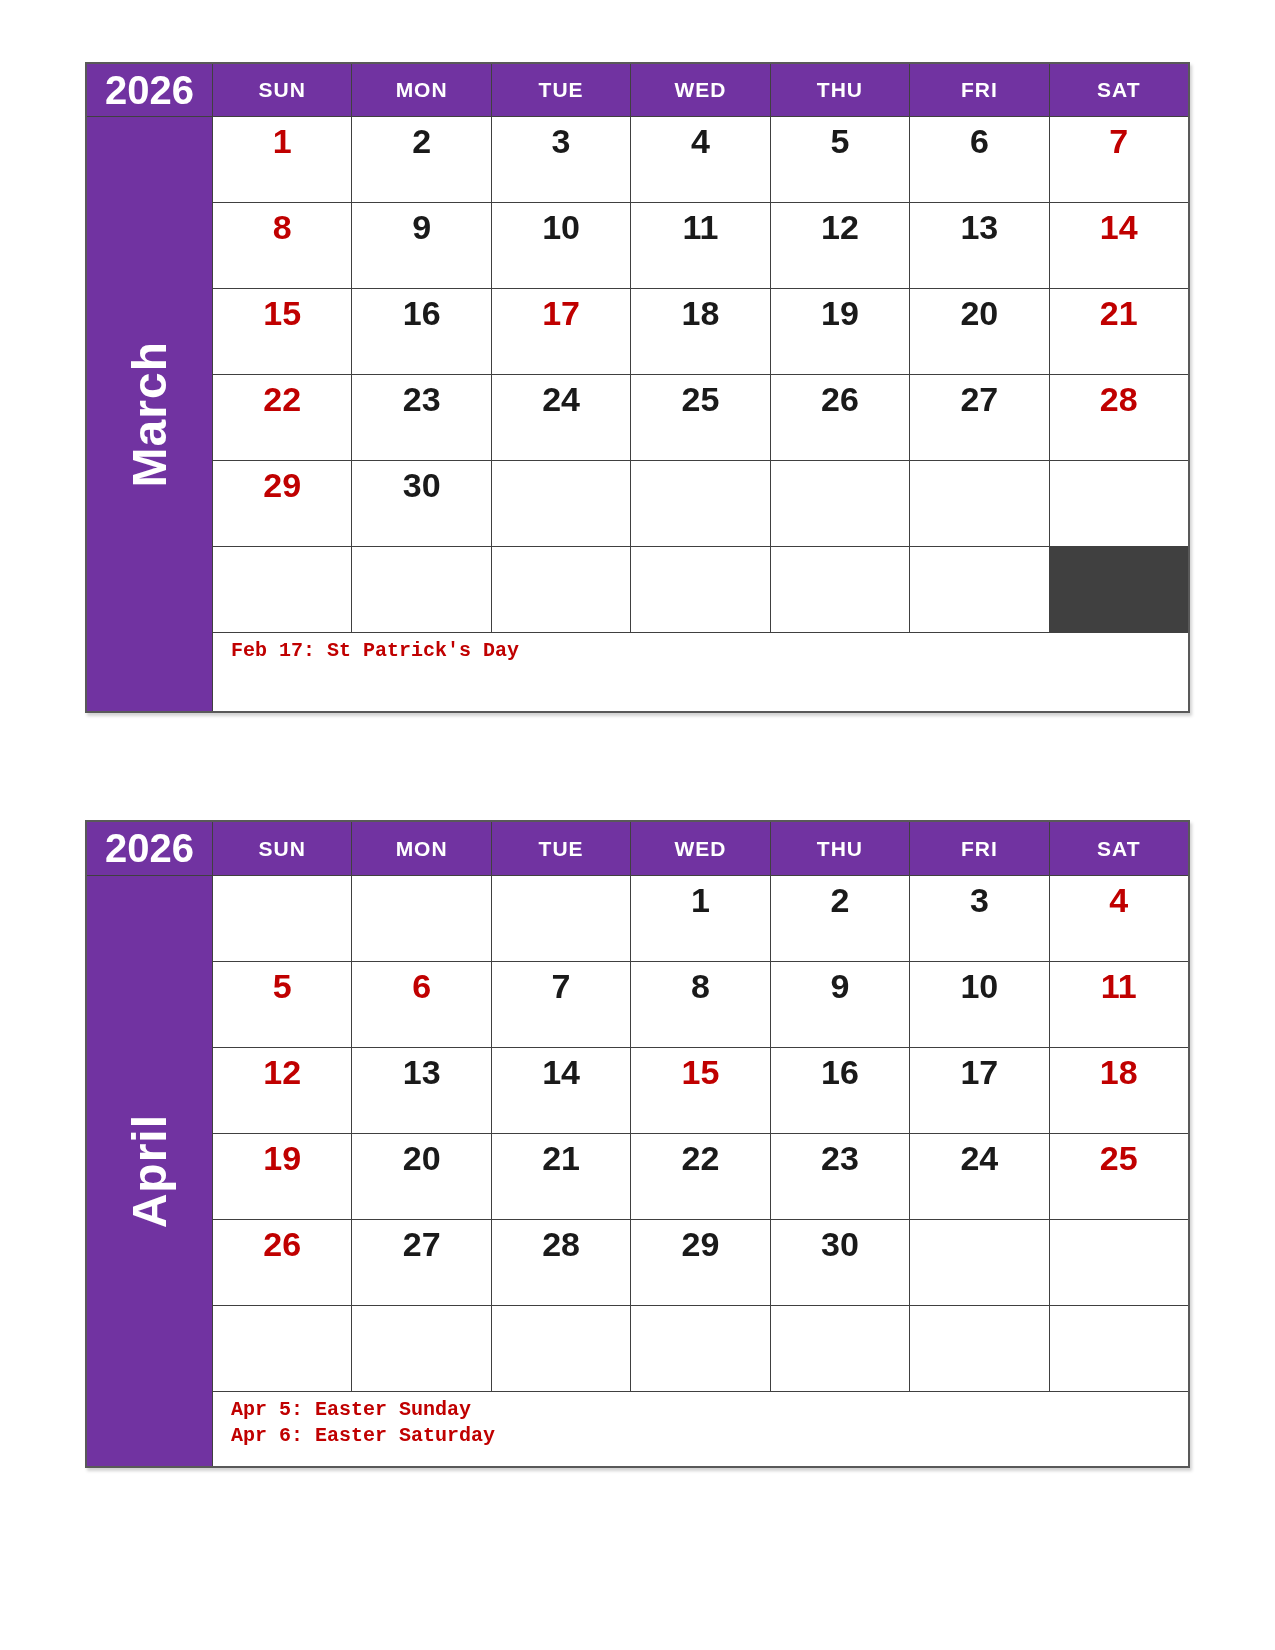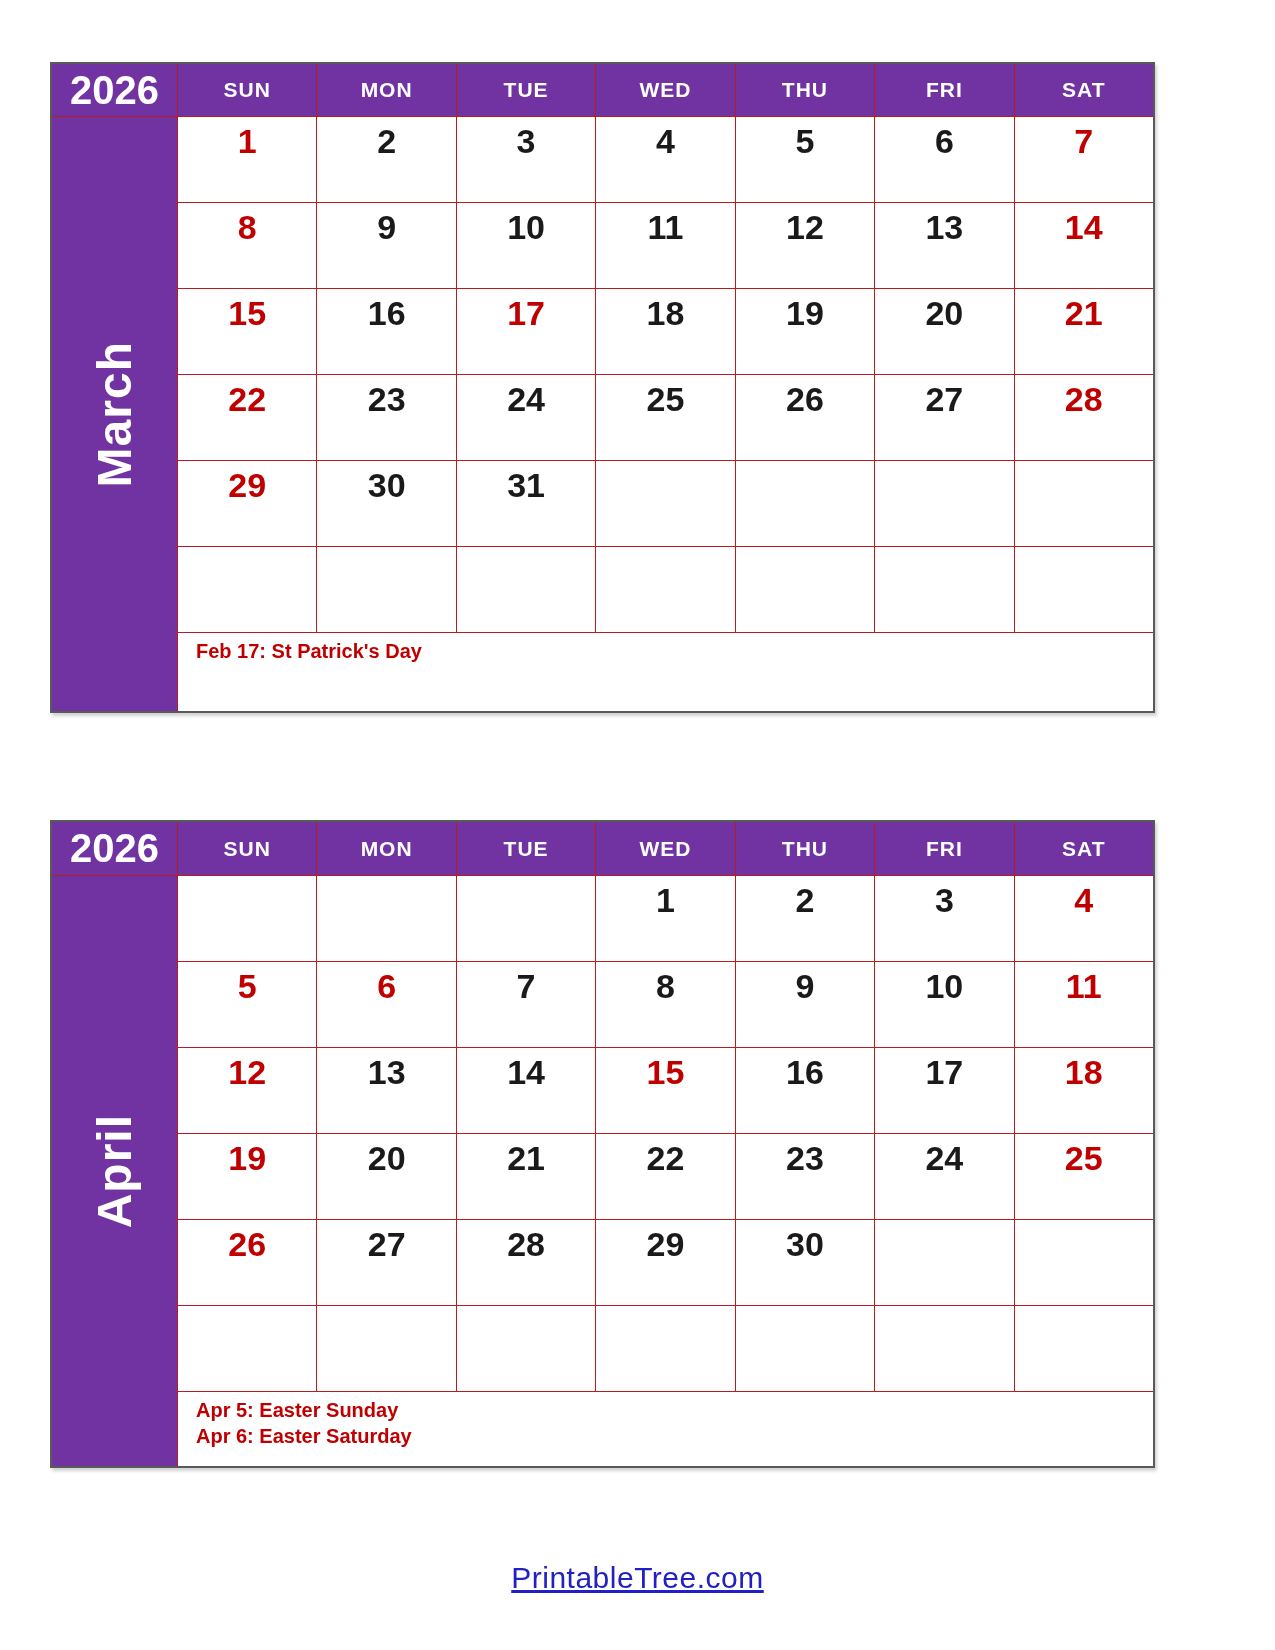--- a/index.html
+++ b/index.html
@@ -7,25 +7,25 @@
     margin: 0; padding: 0;
     width: 1275px; height: 1650px;
     background: #ffffff;
     font-family: "Liberation Sans", sans-serif;
   }
   .page { width: 1275px; height: 1650px; position: relative; overflow: hidden; }
 
   
   .calendar {
     width: 1105px;
-    margin-left: 50px;
+    margin-left: 85px;
     display: grid;
     grid-template-columns: 125px repeat(7, 1fr);
     gap: 1px;
-    background: #b91c1c;            
+    background: #404040;            
     border: 2px solid #595959;      
     box-shadow: 2px 3px 3px rgba(0,0,0,0.18);
   }
   .cal-march { margin-top: 62px;  height: 651px; grid-template-rows: 52px repeat(6, 85px) 1fr; }
   .cal-april { margin-top: 107px; height: 648px; grid-template-rows: 53px repeat(6, 85px) 1fr; }
 
   .year-cell {
     grid-column: 1; grid-row: 1;
     background: var(--purple);
     color: #fff; font-size: 40px; font-weight: bold;
@@ -49,20 +49,21 @@
   .date-cell {
     background: #fff;
     font-size: 34px; font-weight: bold; color: #1a1a1a;
     text-align: center; padding-top: 5px;
   }
   .date-cell.red { color: var(--red); }
   .notes-cell {
     grid-column: 2 / span 7; grid-row: 8;
     background: #fff;
     padding: 5px 10px 0 18px;
+    font-family: Liberation Mono, monospace;
   }
   .note-line {
     color: var(--red); font-size: 20px; font-weight: bold; line-height: 1.3;
   }
 
   
   .site-footer { text-align: center; margin-top: 93px; }
   .site-footer a {
     font-size: 30px; color: #2121c3; text-decoration: underline;
     letter-spacing: 0.5px; cursor: pointer;
@@ -113,21 +114,20 @@
       <div class="date-cell red">21</div>
       <div class="date-cell red">22</div>
       <div class="date-cell">23</div>
       <div class="date-cell">24</div>
       <div class="date-cell">25</div>
       <div class="date-cell">26</div>
       <div class="date-cell">27</div>
       <div class="date-cell red">28</div>
       <div class="date-cell red">29</div>
       <div class="date-cell">30</div>
-      <div class="date-cell">31</div>
       <div class="date-cell"></div>
       <div class="date-cell"></div>
       <div class="date-cell"></div>
       <div class="date-cell"></div>
       <div class="date-cell"></div>
       <div class="date-cell"></div>
       <div class="date-cell"></div>
       <div class="date-cell"></div>
       <div class="date-cell"></div>
       <div class="date-cell"></div>
@@ -189,17 +189,14 @@
       <div class="date-cell"></div>
       <div class="date-cell"></div>
       <div class="date-cell"></div>
       <div class="date-cell"></div>
       <div class="date-cell"></div>
       <div class="date-cell"></div>
       <div class="date-cell"></div>
       <div class="date-cell"></div>
     </div>
 
-  <div class="site-footer">
-    <a>PrintableTree.com</a>
-  </div>
 
 </div>
 
 </body></html>

